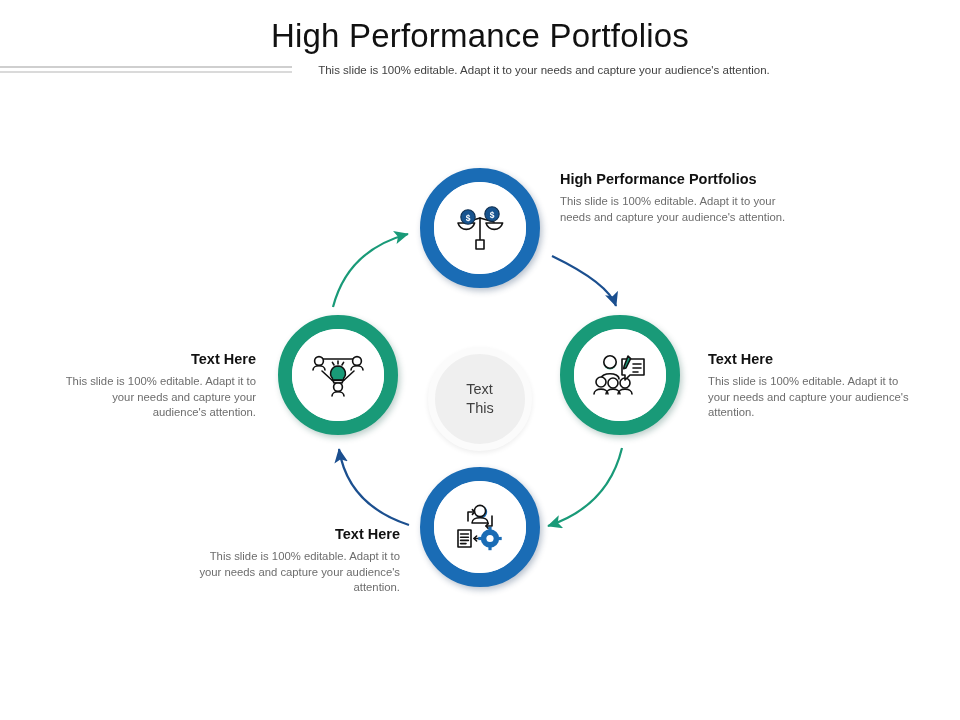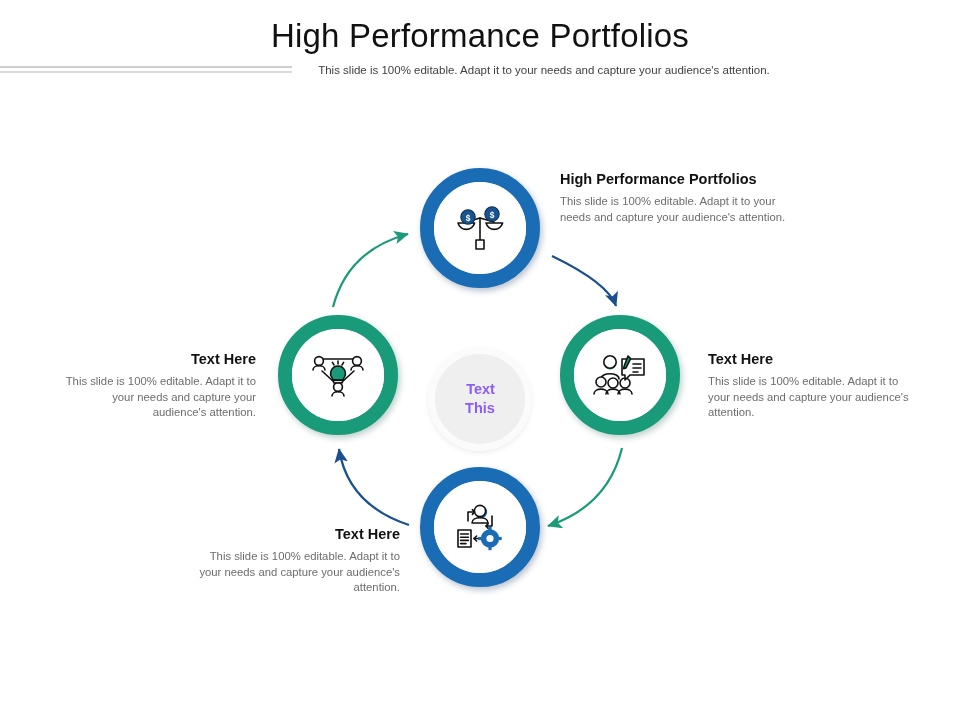--- a/index.html
+++ b/index.html
@@ -116,24 +116,24 @@
     border-radius: 50%;
     background: #efefef;
     border: 7px solid #fbfbfb;
     box-sizing: border-box;
     display: flex;
     align-items: center;
     justify-content: center;
     box-shadow: 0 2px 5px rgba(0,0,0,0.07);
   }
   #hub .hub-text {
-    text-align: right;
+    text-align: left;
     font-size: 14.5px;
-    font-weight: bold;
-    color: #8b5cf6;
+    font-weight: normal;
+    color: #404040;
     line-height: 19px;
   }
 
   
   .block { position: absolute; }
   .block h3 {
     margin: 0 0 6px 0;
     font-size: 14.5px;
     font-weight: bold;
     color: #111111;

